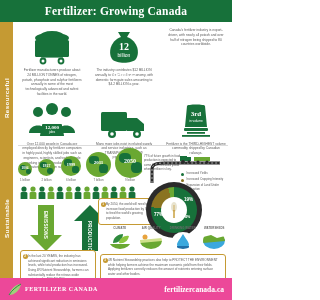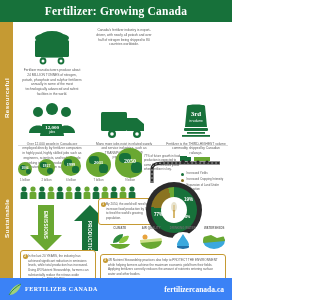--- a/index.html
+++ b/index.html
@@ -137,21 +137,21 @@
 
   
   .cats { position: absolute; left: 104px; top: 226px; width: 126px; display: flex; }
   .cat { width: 31.5px; text-align: center; }
   .cat-label { font-size: 2.8px; font-weight: bold; color: #6b6b6b; letter-spacing: .1px; }
   .cat-img { width: 22px; height: 17px; margin: 1.5px auto 0; border-radius: 50%; overflow: hidden; position: relative; }
 
   
   .footer {
     position: absolute; left: 0; bottom: 0; width: 232px; height: 22px;
-    background: #3b82f6; display: flex; align-items: center;
+    background: #ec4899; display: flex; align-items: center;
     justify-content: space-between; padding: 0 8px;
   }
   .brand { display: flex; align-items: center; gap: 3px; }
   .brand-name {
     color: #fff; font-family: "Liberation Serif", serif;
     font-weight: bold; font-size: 6px; letter-spacing: .5px;
   }
   .site {
     color: #fff; font-family: "Liberation Serif", serif;
     font-weight: bold; font-size: 7.5px;
@@ -189,20 +189,31 @@
             <circle cx="32" cy="34" r="1.5" fill="#fff"></circle>
             <rect class="g" x="12" y="29" width="22" height="1.6"></rect>
           </svg>
           <div class="badge" style="left:0;right:0;top:52px;font-size:5px;">
             <span>24 Million</span>
           </div>
         </div>
         <div class="stat-text">Fertilizer manufacturers produce about 24 MILLION TONNES of nitrogen, potash, phosphate and sulphur fertilizers annually in some of the most technologically advanced and safest facilities in the world.</div>
       </div>
 
+      <div class="stat-col">
+        <div class="icon-wrap">
+          <svg width="40" height="38" viewBox="0 0 40 38">
+            <path class="g" d="M14 5 L26 5 L23 10 L17 10 Z"></path>
+            <path class="g" d="M17 10 C6 14 4 26 8 32 C12 37 28 37 32 32 C36 26 34 14 23 10 Z"></path>
+            <text x="20" y="23" text-anchor="middle" fill="#fff" font-size="10" font-weight="bold" font-family="Liberation Serif, serif">12</text>
+            <text x="20" y="30" text-anchor="middle" fill="#fff" font-size="5" font-family="Liberation Sans, sans-serif">billion</text>
+          </svg>
+        </div>
+        <div class="stat-text">The industry contributes $12 BILLION annually to the Canadian economy, with domestic farm gate sales amounting to $4.2 BILLION a year.</div>
+      </div>
 
       <div class="stat-col">
         <div class="stat-text">Canada's fertilizer industry is export-driven, with nearly all potash and over half of nitrogen being shipped to 80 countries worldwide.</div>
       </div>
     </div>
 
     <div class="row" style="margin-top:2px;">
 
       <div class="stat-col2">
         <div class="icon-wrap2">

